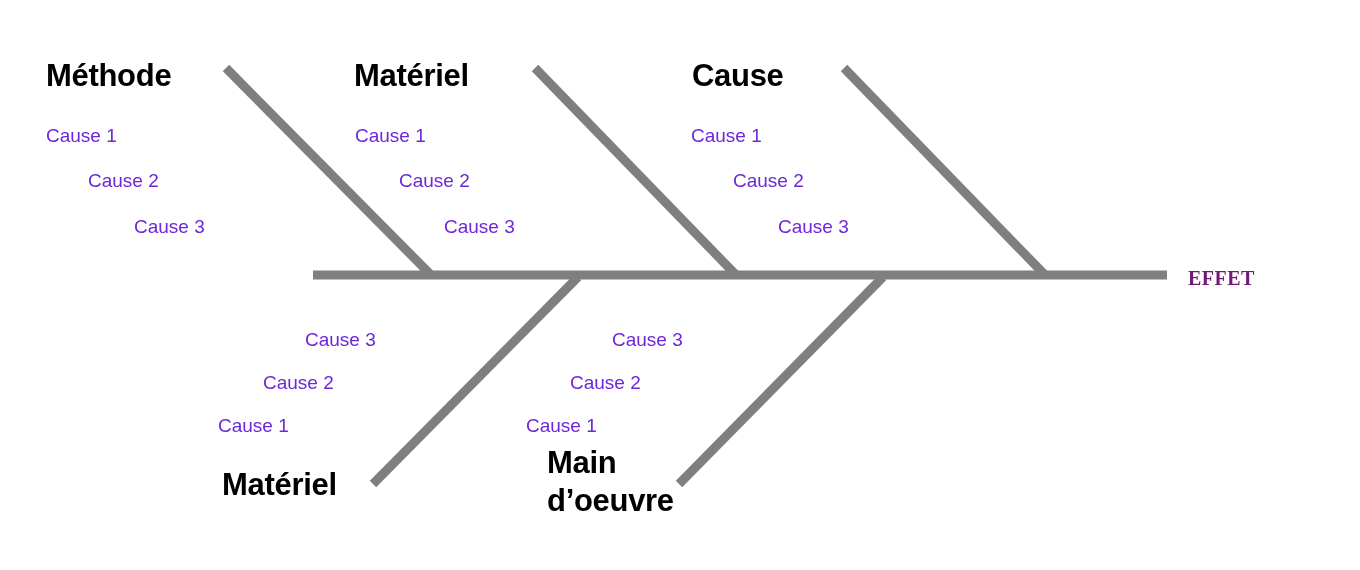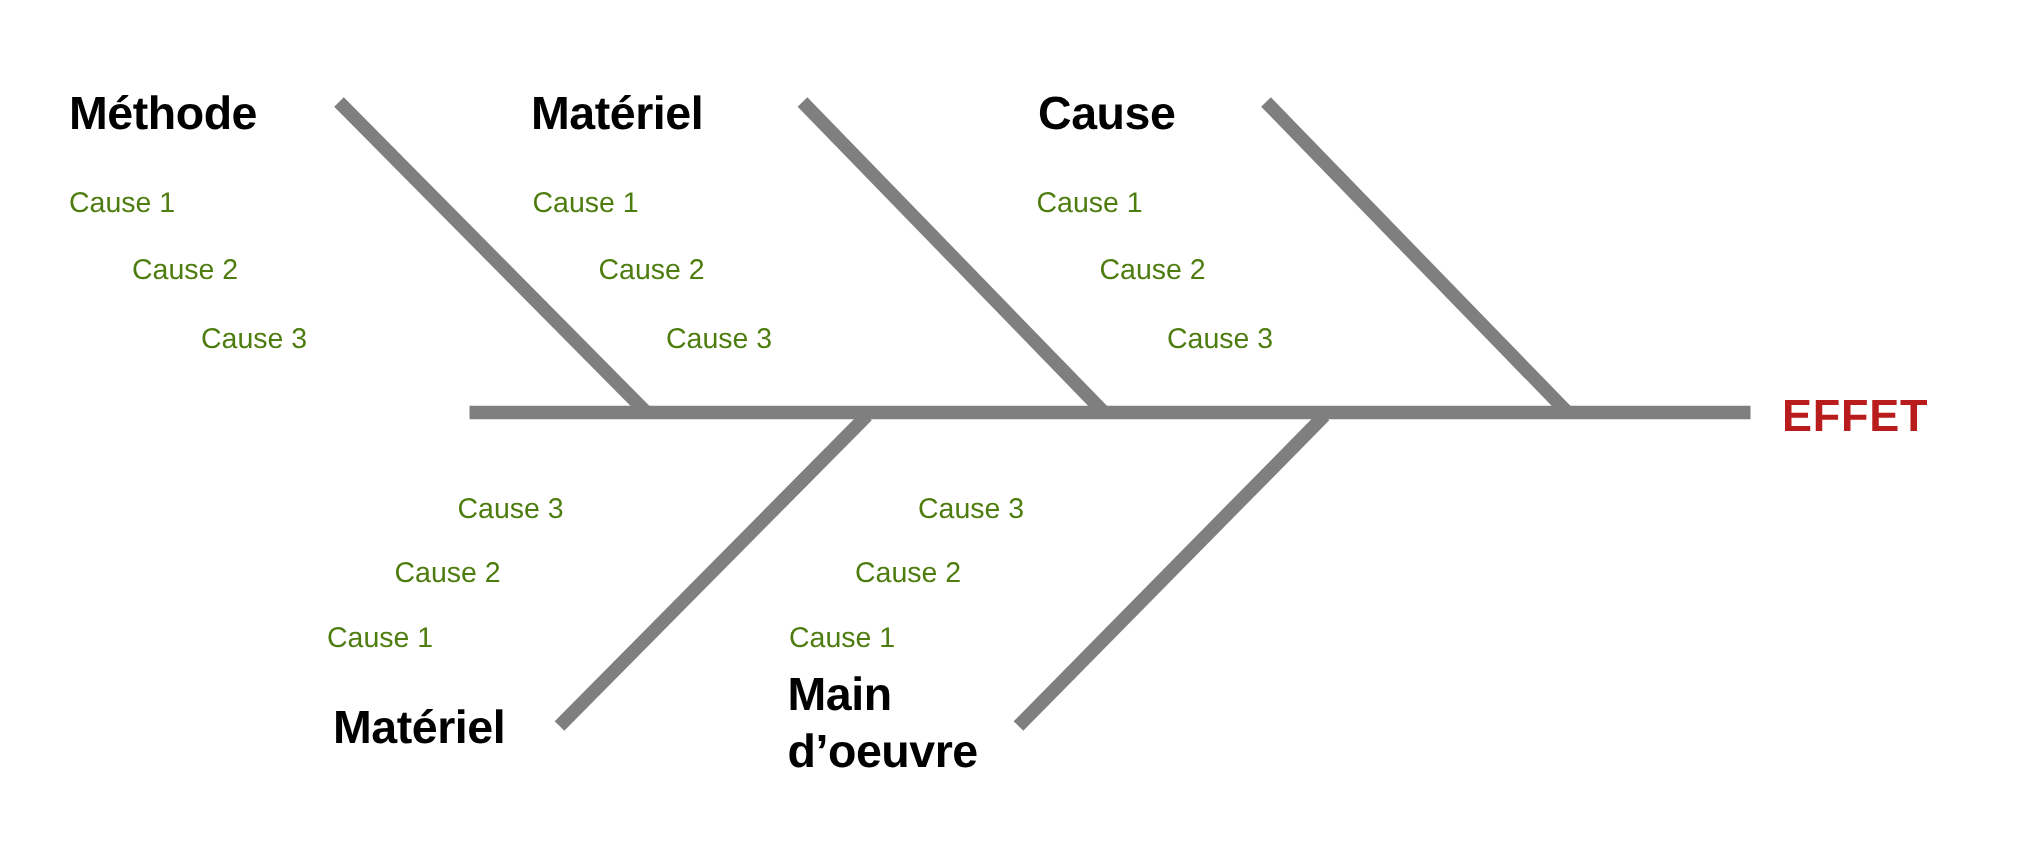--- a/index.html
+++ b/index.html
@@ -35,30 +35,30 @@
     color: #000000;
     white-space: pre-line;
     letter-spacing: -0.3px;
   }
   .cause {
     position: absolute;
     font-family: "Liberation Sans", sans-serif;
     font-weight: normal;
     font-size: 19px;
     line-height: 22px;
-    color: #4d7c0f;
+    color: #6d28d9;
     white-space: nowrap;
   }
   .effect-label {
     position: absolute;
-    font-family: Liberation Sans, sans-serif;
+    font-family: Liberation Serif, serif;
     font-weight: bold;
-    font-size: 30px;
+    font-size: 20px;
     line-height: 34px;
-    color: #b91c1c;
+    color: #701a75;
     letter-spacing: 0.5px;
     white-space: nowrap;
   }
 </style>
 </head>
 <body>
 
 <div id="canvas" style="background: rgb(255, 255, 255);">
 
   <svg id="skeleton" viewBox="0 0 1360 570" xmlns="http://www.w3.org/2000/svg">
@@ -82,21 +82,21 @@
       <div class="cause" style="left: 399px; top: 170px;">Cause 2</div>
       <div class="cause" style="left: 444px; top: 216px;">Cause 3</div>
       <div class="cat-title" style="left: 692px; top: 57px;">Cause</div>
       <div class="cause" style="left: 691px; top: 125px;">Cause 1</div>
       <div class="cause" style="left: 733px; top: 170px;">Cause 2</div>
       <div class="cause" style="left: 778px; top: 216px;">Cause 3</div>
       <div class="cat-title" style="left: 222px; top: 466px;">Matériel</div>
       <div class="cause" style="left: 305px; top: 329px;">Cause 3</div>
       <div class="cause" style="left: 263px; top: 372px;">Cause 2</div>
       <div class="cause" style="left: 218px; top: 415px;">Cause 1</div>
-      <div class="cat-title" style="left: 525px; top: 444px;">Main
+      <div class="cat-title" style="left: 547px; top: 444px;">Main
 d’oeuvre</div>
       <div class="cause" style="left: 612px; top: 329px;">Cause 3</div>
       <div class="cause" style="left: 570px; top: 372px;">Cause 2</div>
       <div class="cause" style="left: 526px; top: 415px;">Cause 1</div>
     </div>
 
   <div class="effect-label" style="left: 1188px; top: 261px;">EFFET</div>
 
 </div>
 

